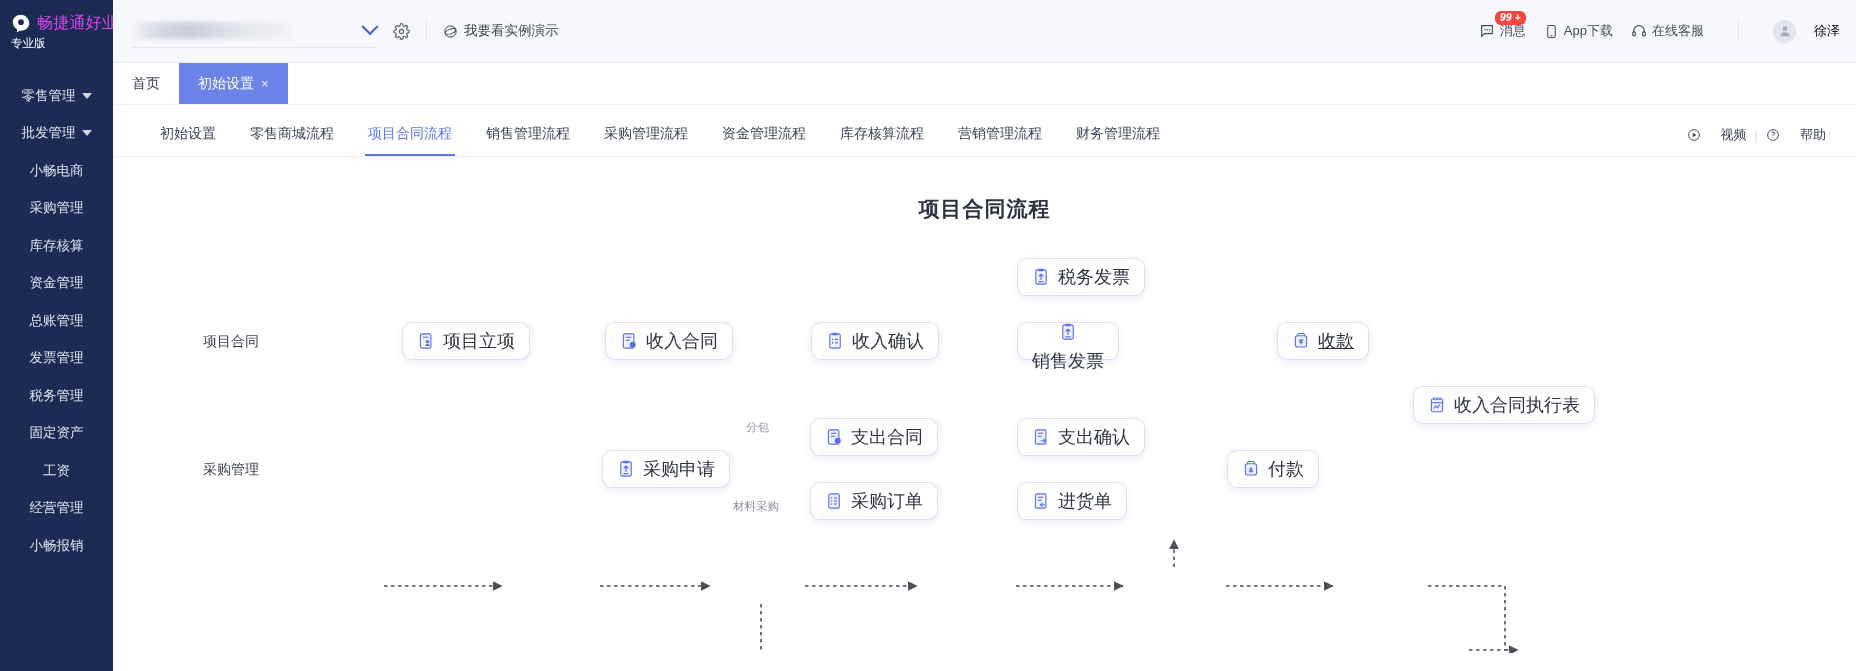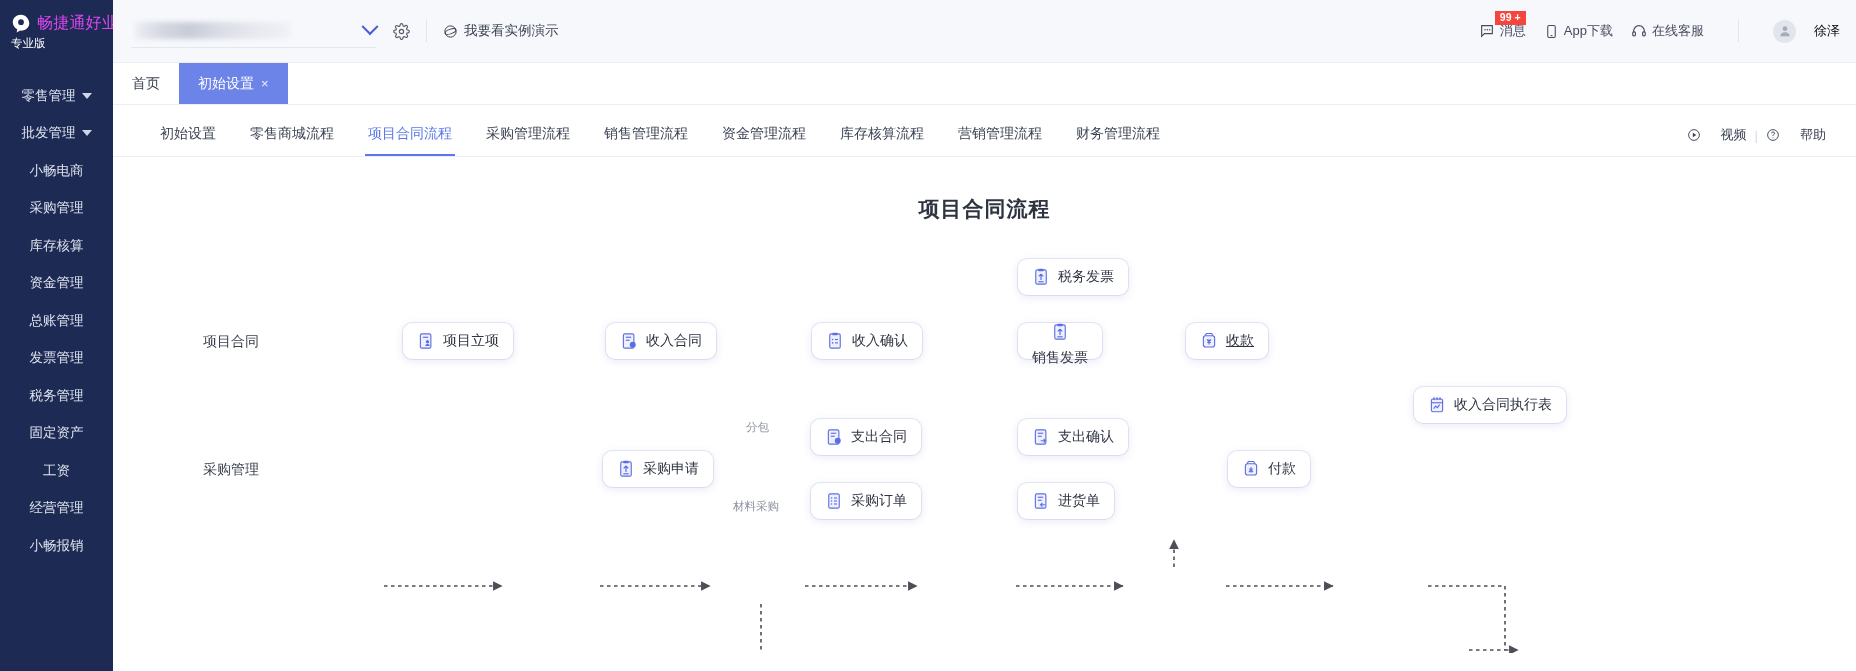--- a/index.html
+++ b/index.html
@@ -89,22 +89,22 @@
     margin-left:auto; display:flex; align-items:center; gap: 18px;
     padding-right: 2px;
   }
   .tr-item {
     display:flex; align-items:center; gap:5px;
     color:#454b5c; font-size:13px; cursor:pointer; position:relative;
   }
   .badge {
     position:absolute; top:-11px; left: 16px;
     background:#f5453d; color:#fff; font-size:10.5px;
-    border-radius: 0; padding: 1px 5px 1.5px; line-height:1.1;
-    font-weight:700; white-space:nowrap;
+    border-radius: 6px; padding: 1px 5px 1.5px; line-height:1.1;
+    font-weight:700; white-space:nowrap;font-style:italic;
   }
   .avatar {
     width:23px;height:23px;border-radius:50%;
     background:#e3e5ec; display:flex;align-items:center;justify-content:center;
   }
   .user-name { color:#000000; font-size:13px; }
 
   
   .tabstrip {
     height: 42px; background:#fff; display:flex; align-items:stretch;
@@ -147,21 +147,21 @@
     text-align:center; font-size: 21px; color:#2e3340;
     margin-top: 38px; letter-spacing: 1px;
   }
   .canvas { position:relative; width:100%; height: 430px; }
 
   .node {
     position:absolute; display:flex; align-items:center; gap:8px;
     background:#fff; border-radius: 9px;
     box-shadow: 0 2px 9px rgba(92,106,196,.16), 0 0 0 1px rgba(230,232,242,.9);
     padding: 0 14px; height: 36px; white-space:nowrap;
-    font-size: 14px; color:#2f3442; cursor:pointer;
+    font-size: 18px; color:#2f3442; cursor:pointer;
   }
   .node .ico { width:18px;height:18px; flex:0 0 18px; display:flex; }
   .node .ico svg { width:18px;height:18px; display:block; }
 
   .rowlabel {
     position:absolute; font-size:14px; color:#3a3f4d; white-space:nowrap;
   }
   .edgelabel {
     position:absolute; font-size:11.5px; color:#8d92a0; white-space:nowrap;
   }
@@ -299,22 +299,22 @@
         </div>
       </div>
 
     <section class="content">
 
       <div class="subnav">
         <div class="subnav-items" id="subnav-items">
             <div class="subnav-item">初始设置</div>
             <div class="subnav-item">零售商城流程</div>
             <div class="subnav-item active">项目合同流程</div>
+            <div class="subnav-item">销售管理流程</div>
             <div class="subnav-item">采购管理流程</div>
-            <div class="subnav-item">销售管理流程</div>
             <div class="subnav-item">资金管理流程</div>
             <div class="subnav-item">库存核算流程</div>
             <div class="subnav-item">营销管理流程</div>
             <div class="subnav-item">财务管理流程</div>
           </div>
         <div class="subnav-right">
           <span class="snr-item">
             <svg width="14" height="14" viewBox="0 0 24 24" fill="none" stroke="#3c4354" stroke-width="1.6">
               <circle cx="12" cy="12" r="9.2"></circle>
               <path d="M10 8.2l6 3.8-6 3.8z" fill="#3c4354" stroke="none"></path>
@@ -438,21 +438,21 @@
             <span class="ico">
               <svg viewBox="0 0 21 24">
                 <rect x="3.5" y="2.5" width="14" height="19" rx="2" fill="#eef0ff" stroke="#5d6fe0" stroke-width="1.5"></rect>
                 <rect x="7" y="1" width="7" height="3.4" rx="1.2" fill="#5d6fe0"></rect>
                 <path d="M10.5 16V9M10.5 8.2l-3 3M10.5 8.2l3 3" stroke="#5d6fe0" stroke-width="1.6" fill="none"></path>
                 <line x1="7" y1="18.4" x2="14" y2="18.4" stroke="#5d6fe0" stroke-width="1.6"></line>
               </svg>
             </span>
             <span>销售发票</span>
           </div>
-          <div class="node" style="left: 1073px; top: 100px; text-decoration: underline;">
+          <div class="node" style="left: 1165px; top: 100px; text-decoration: underline;">
             <span class="ico">
               <svg viewBox="0 0 21 24">
                 <rect x="3" y="5" width="15" height="15" rx="3" fill="#eef0ff" stroke="#5d6fe0" stroke-width="1.5"></rect>
                 <path d="M5 5l2-3h7l2 3" fill="none" stroke="#5d6fe0" stroke-width="1.5"></path>
                 <path d="M10.5 9.5v7M7.8 10l2.7 3 2.7-3M8 14h5" stroke="#5d6fe0" stroke-width="1.5" fill="none"></path>
               </svg>
             </span>
             <span>收款</span>
           </div>
           <div class="node" style="left: 1301px; top: 164px;">

